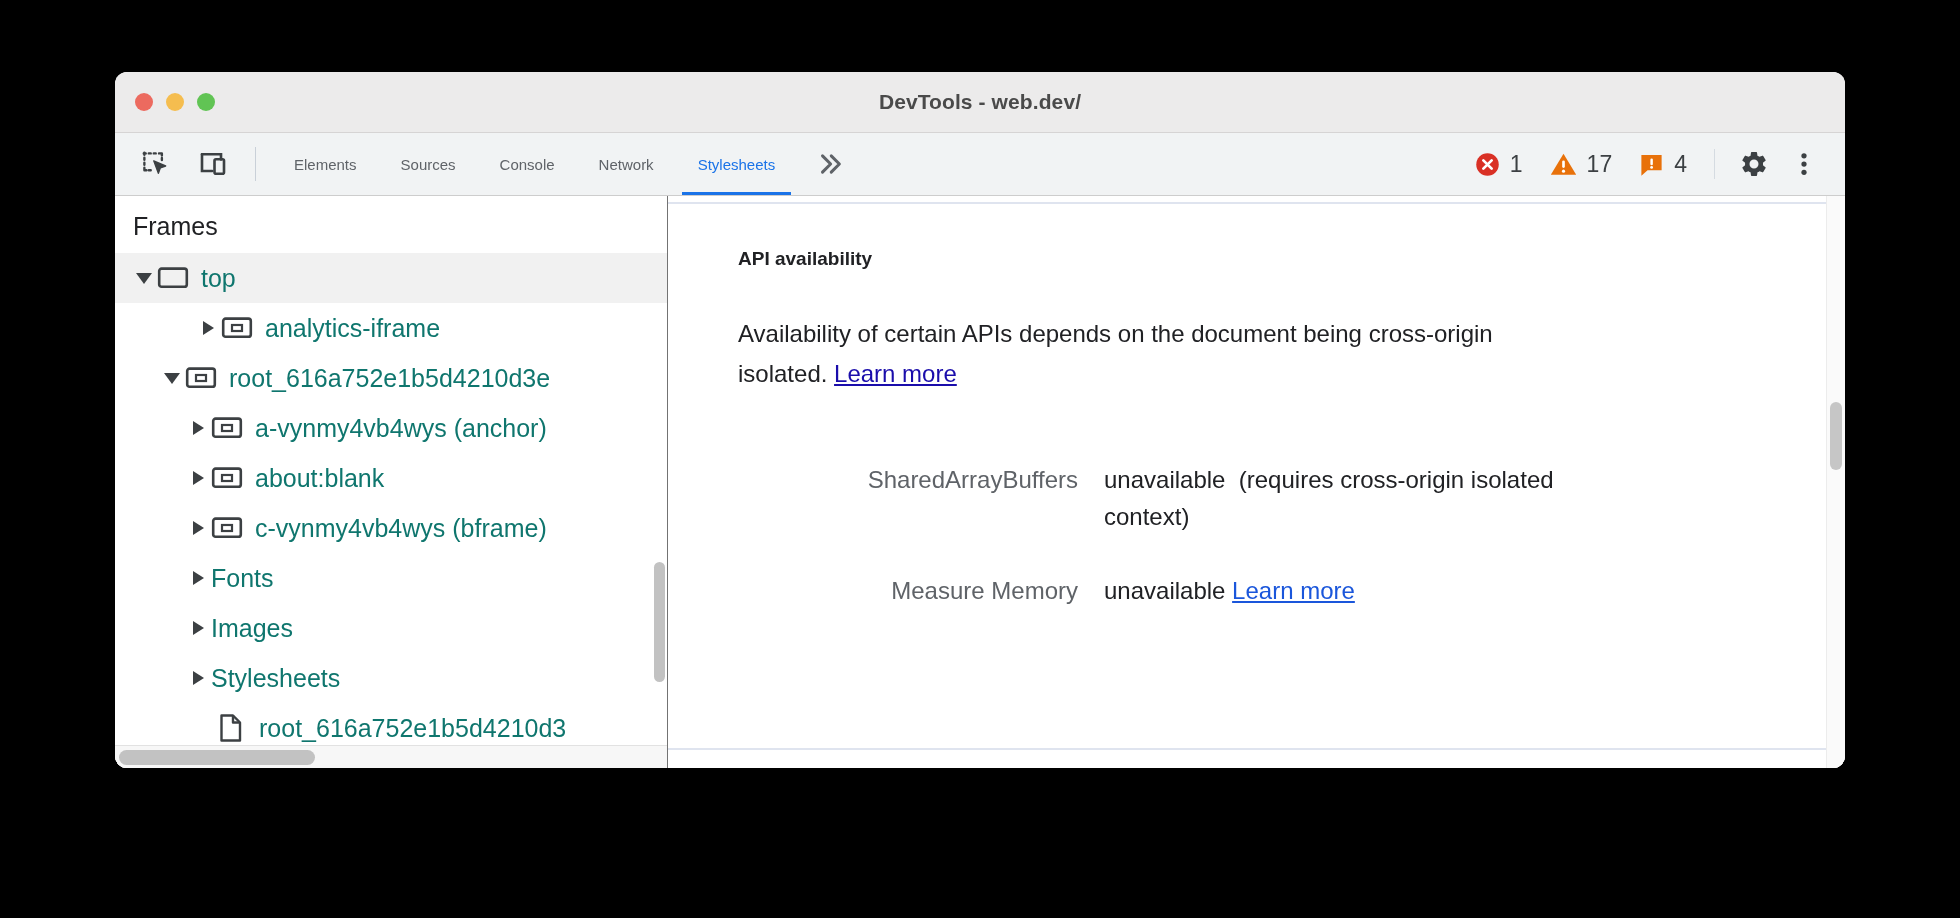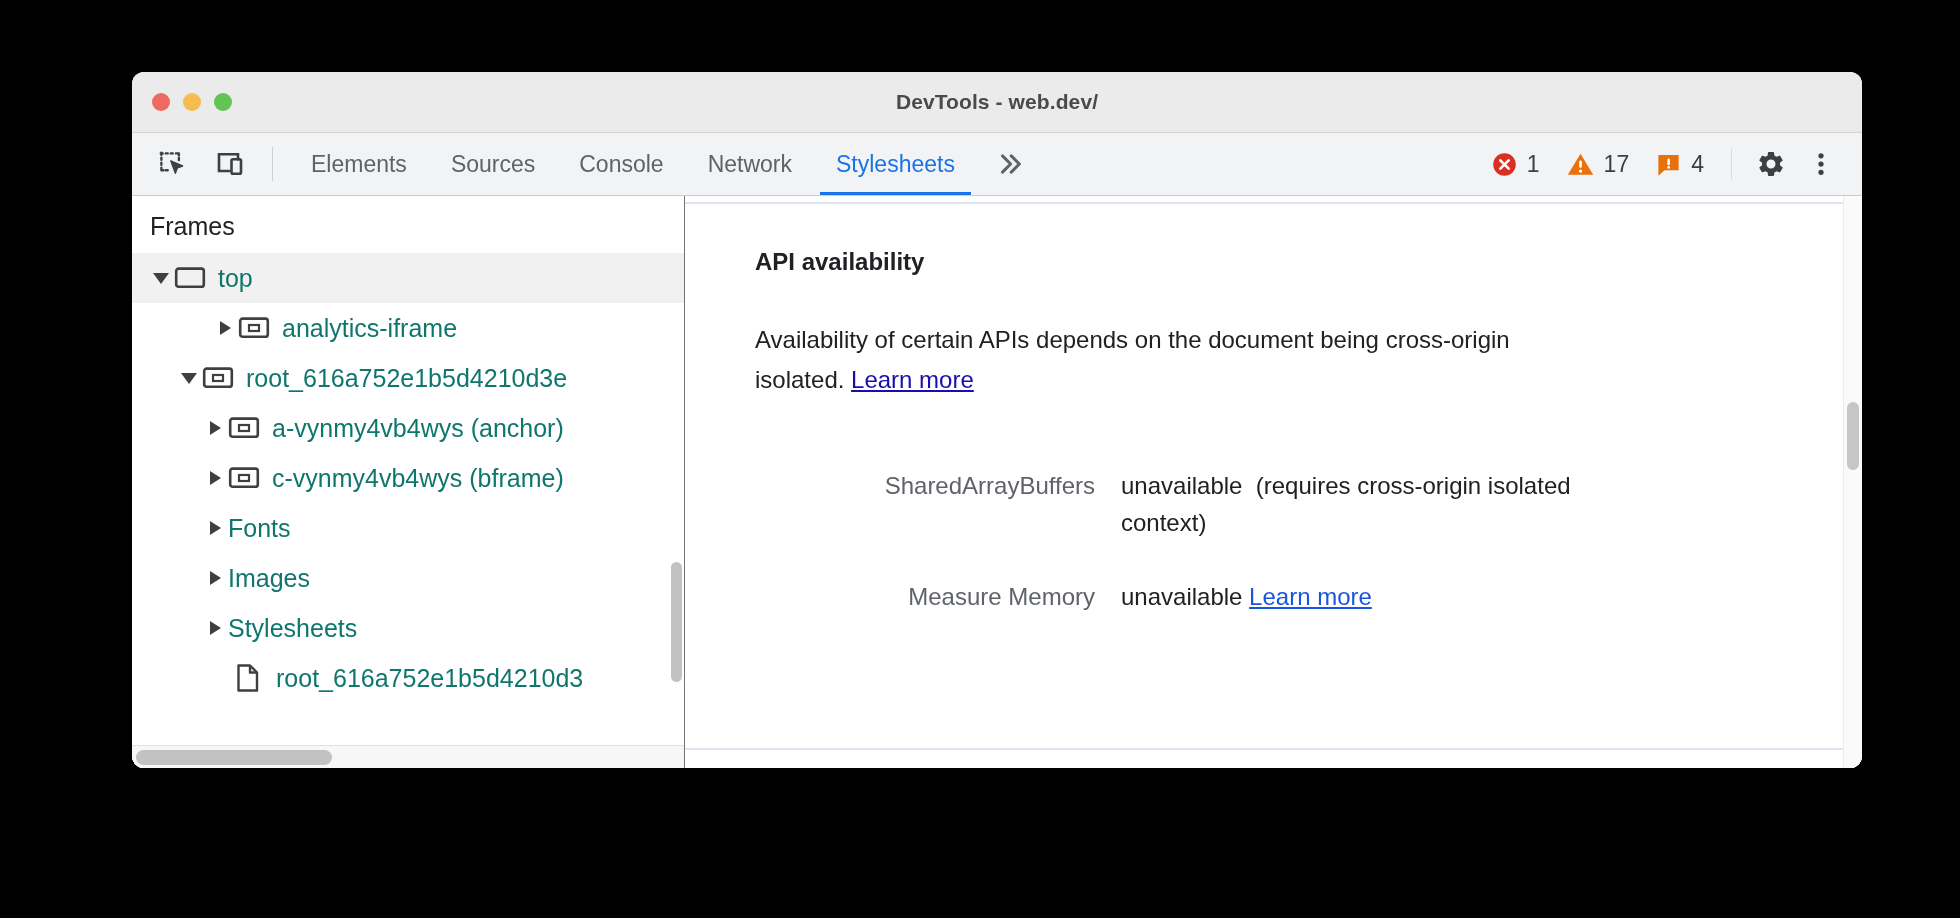--- a/index.html
+++ b/index.html
@@ -16,21 +16,21 @@
   #screen {
     position: relative;
     width: 1960px;
     height: 918px;
     background: #000000;
   }
 
   
   #window {
     position: absolute;
-    left: 132px;
+    left: 115px;
     top: 72px;
     width: 1730px;
     height: 696px;
     background: #ffffff;
     border-radius: 12px;
     overflow: hidden;
     box-shadow: 0 10px 40px rgba(0,0,0,0.45);
   }
 
   
@@ -102,21 +102,21 @@
 
   .tabs {
     display: flex;
     align-items: stretch;
     margin-left: 6px;
   }
   .tab {
     display: flex;
     align-items: center;
     padding: 0 22px;
-    font-size: 23px;
+    font-size: 15px;
     color: #5f6368;
     cursor: pointer;
     position: relative;
     white-space: nowrap;
   }
   .tab.active {
     color: #1a73e8;
   }
   .tab.active::after {
     content: "";
@@ -293,21 +293,21 @@
   .main-divider-bottom {
     position: absolute;
     left: 0; right: 0; bottom: 20px;
     height: 2px;
     background: #dfe4ef;
   }
   .main-inner {
     padding: 52px 0 0 70px;
   }
   .section-title {
-    font-size: 24px;
+    font-size: 19px;
     font-weight: bold;
     color: #202124;
     margin: 0 0 44px 0;
   }
   .section-desc {
     font-size: 24px;
     color: #202124;
     line-height: 1.65;
     max-width: 790px;
     margin: 0 0 68px 0;
@@ -521,20 +521,32 @@
               </span>
             <span class="node-icon">
               <svg width="32" height="26" viewBox="0 0 32 26">
                   <rect x="2.2" y="3.6" width="27.6" height="18.2" rx="2.4" fill="none" stroke="#3c4043" stroke-width="2.6"></rect>
                   <rect x="11" y="10" width="10" height="6" fill="none" stroke="#3c4043" stroke-width="2.2"></rect>
                 </svg>
             </span>
             <span class="node-label">a-vynmy4vb4wys (anchor)</span>
           </div>
 
+          <div class="tree-row" style="padding-left:72px;">
+            <span class="twisty">
+                <span class="tri"></span>
+              </span>
+            <span class="node-icon">
+              <svg width="32" height="26" viewBox="0 0 32 26">
+                  <rect x="2.2" y="3.6" width="27.6" height="18.2" rx="2.4" fill="none" stroke="#3c4043" stroke-width="2.6"></rect>
+                  <rect x="11" y="10" width="10" height="6" fill="none" stroke="#3c4043" stroke-width="2.2"></rect>
+                </svg>
+            </span>
+            <span class="node-label">about:blank</span>
+          </div>
 
           <div class="tree-row" style="padding-left:72px;">
             <span class="twisty">
                 <span class="tri"></span>
               </span>
             <span class="node-icon">
               <svg width="32" height="26" viewBox="0 0 32 26">
                   <rect x="2.2" y="3.6" width="27.6" height="18.2" rx="2.4" fill="none" stroke="#3c4043" stroke-width="2.6"></rect>
                   <rect x="11" y="10" width="10" height="6" fill="none" stroke="#3c4043" stroke-width="2.2"></rect>
                 </svg>

